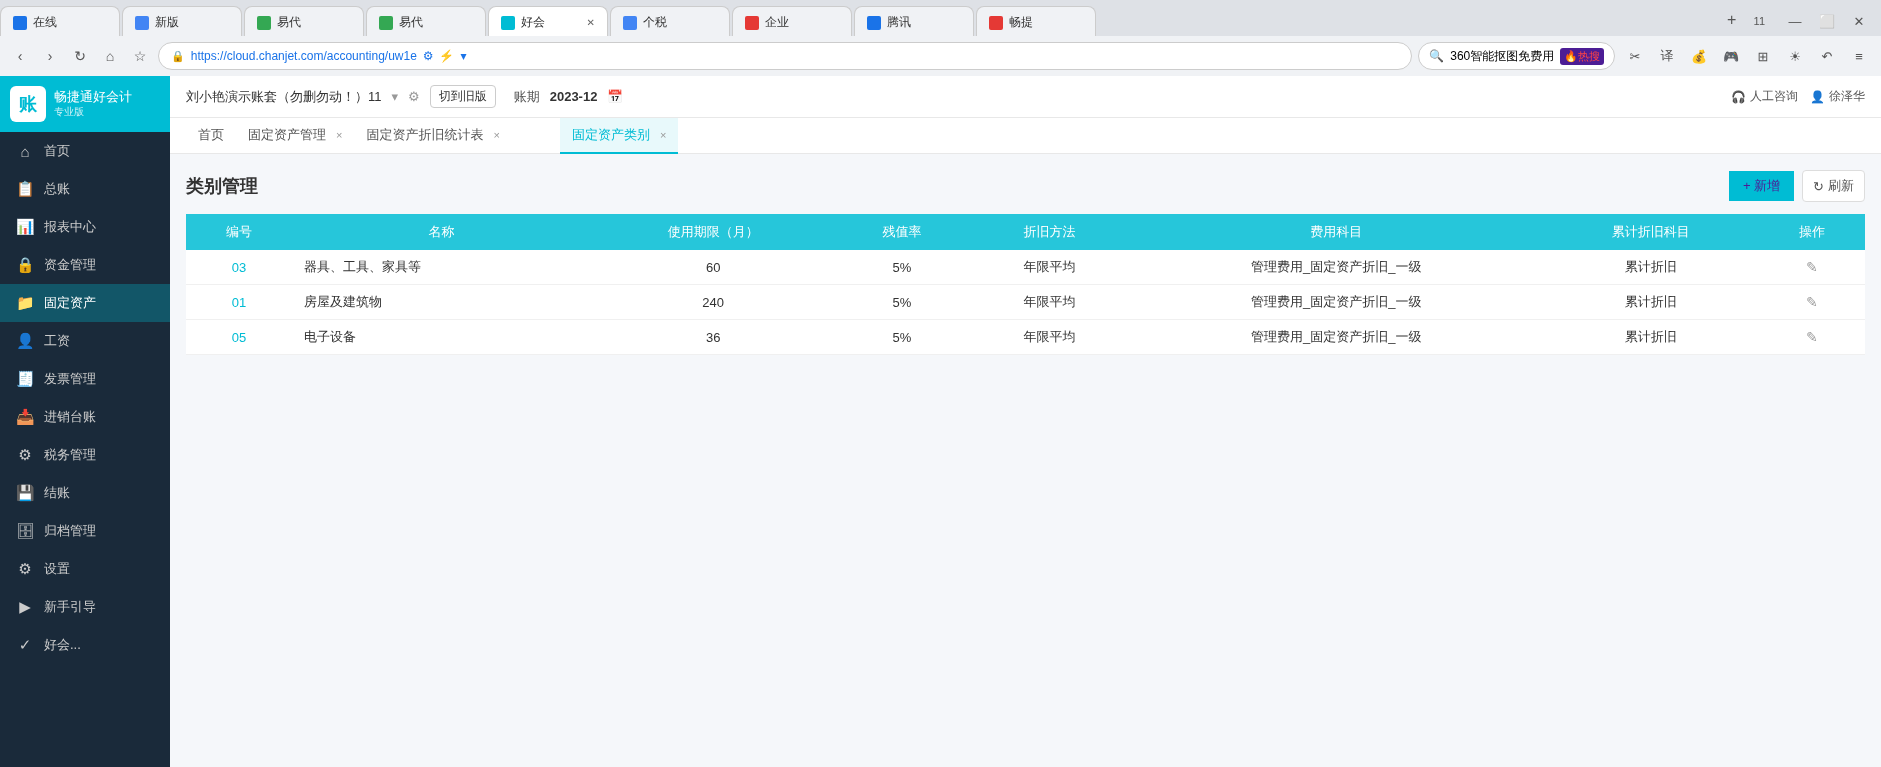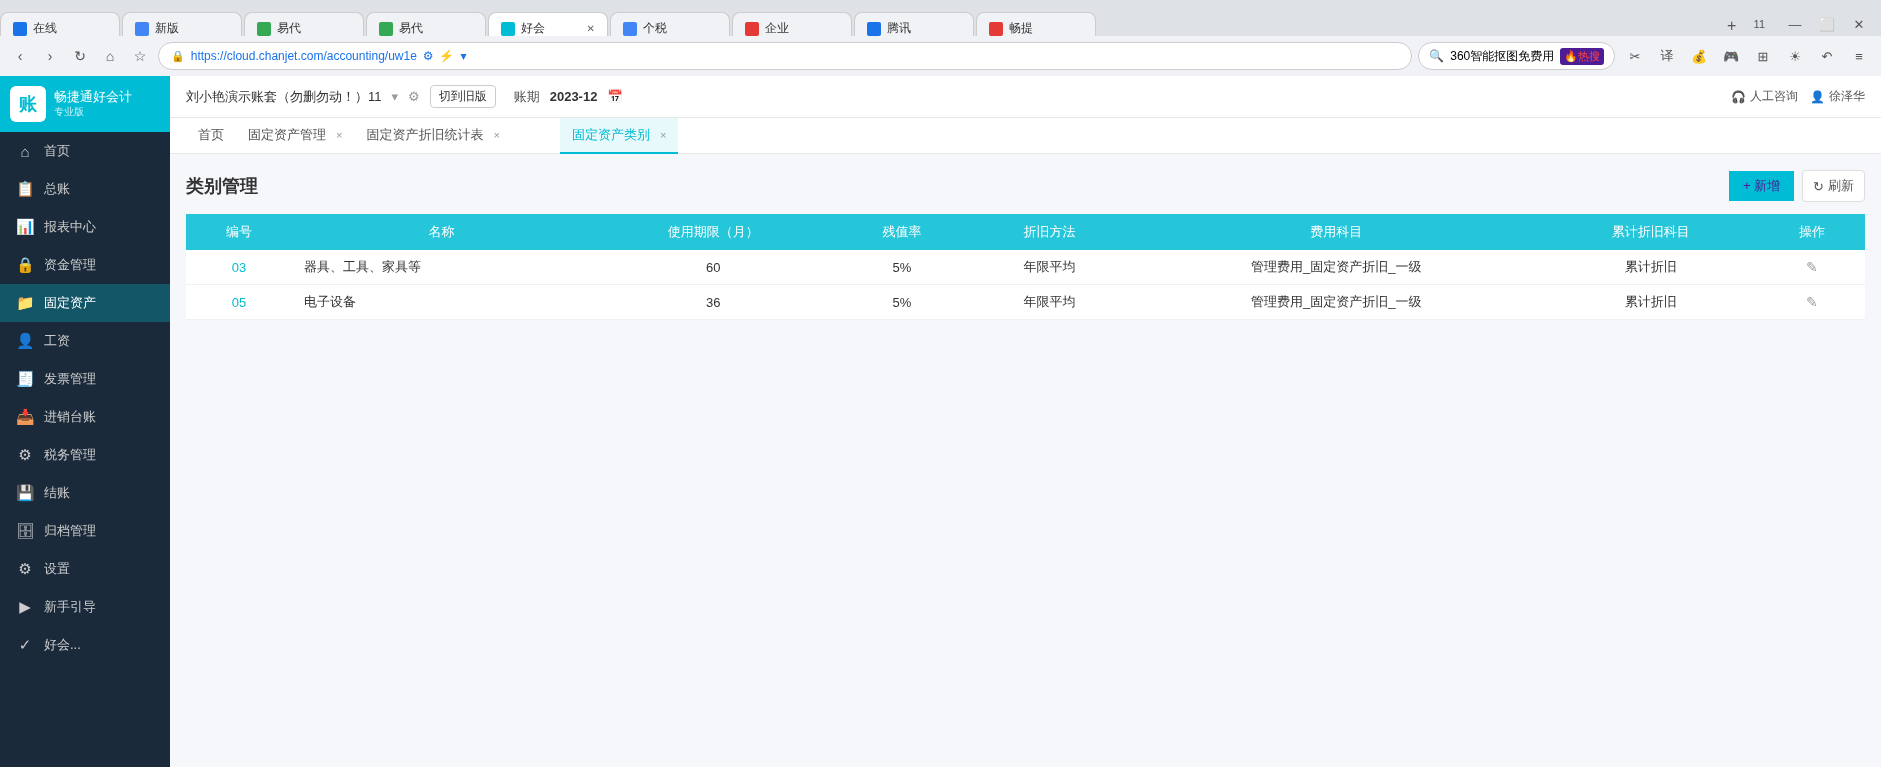--- a/index.html
+++ b/index.html
@@ -1,20 +1,20 @@
 <!DOCTYPE html>
 <html><head>
   <meta charset="utf-8">
   <style>
     * { box-sizing: border-box; margin: 0; padding: 0; }
     body { font-family: "Microsoft YaHei", "微软雅黑", sans-serif; font-size: 13px; background: #f0f2f5; overflow: hidden; }
 
     
     .browser-chrome { background: #dee1e6; width: 100%; }
-    .tab-bar { display: flex; align-items: stretch; background: #dee1e6; height: 36px; padding-top: 12px; }
+    .tab-bar { display: flex; align-items: stretch; background: #dee1e6; height: 36px; padding-top: 6px; }
     .browser-tab { display: flex; align-items: center; padding: 0 12px; background: #f0f2f5; border-radius: 8px 8px 0 0; font-size: 12px; color: #333; height: 32px; min-width: 120px; gap: 6px; border: 1px solid #ccc; border-bottom: none; cursor: pointer; white-space: nowrap; overflow: hidden; }
     .browser-tab.active { background: #fff; }
     .browser-tab .tab-close { margin-left: auto; color: #666; font-size: 10px; }
     .tab-new-btn { width: 28px; height: 28px; display: flex; align-items: center; justify-content: center; color: #555; font-size: 16px; cursor: pointer; }
     .more-tabs { display: flex; align-items: center; padding: 0 8px; color: #555; font-size: 11px; cursor: pointer; }
 
     .address-bar-row { display: flex; align-items: center; background: #f0f2f5; padding: 4px 8px; gap: 6px; height: 40px; }
     .nav-btn { width: 24px; height: 24px; display: flex; align-items: center; justify-content: center; color: #555; font-size: 14px; cursor: pointer; border-radius: 50%; }
     .address-box { flex: 1; background: #fff; border: 1px solid #ccc; border-radius: 20px; height: 28px; display: flex; align-items: center; padding: 0 12px; font-size: 12px; color: #1a73e8; gap: 6px; }
     .address-box .lock { color: #34a853; font-size: 11px; }
@@ -293,20 +293,30 @@
               <td class="code-link">03</td>
               <td class="name-col">器具、工具、家具等</td>
               <td>60</td>
               <td>5%</td>
               <td>年限平均</td>
               <td>管理费用_固定资产折旧_一级</td>
               <td>累计折旧</td>
               <td class="edit-btn">✎</td>
             </tr>
             <tr>
+              <td class="code-link">01</td>
+              <td class="name-col">房屋及建筑物</td>
+              <td>240</td>
+              <td>5%</td>
+              <td>年限平均</td>
+              <td>管理费用_固定资产折旧_一级</td>
+              <td>累计折旧</td>
+              <td class="edit-btn">✎</td>
+            </tr>
+            <tr>
               <td class="code-link">05</td>
               <td class="name-col">电子设备</td>
               <td>36</td>
               <td>5%</td>
               <td>年限平均</td>
               <td>管理费用_固定资产折旧_一级</td>
               <td>累计折旧</td>
               <td class="edit-btn">✎</td>
             </tr>
           </tbody>

